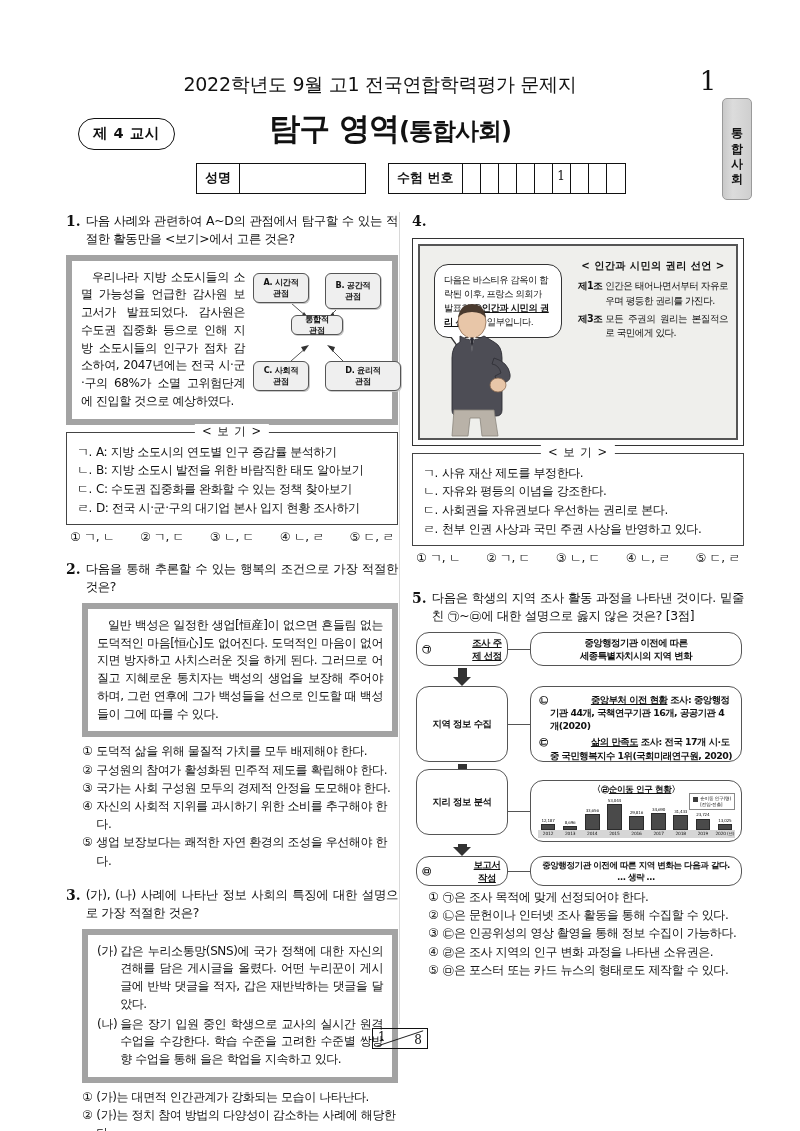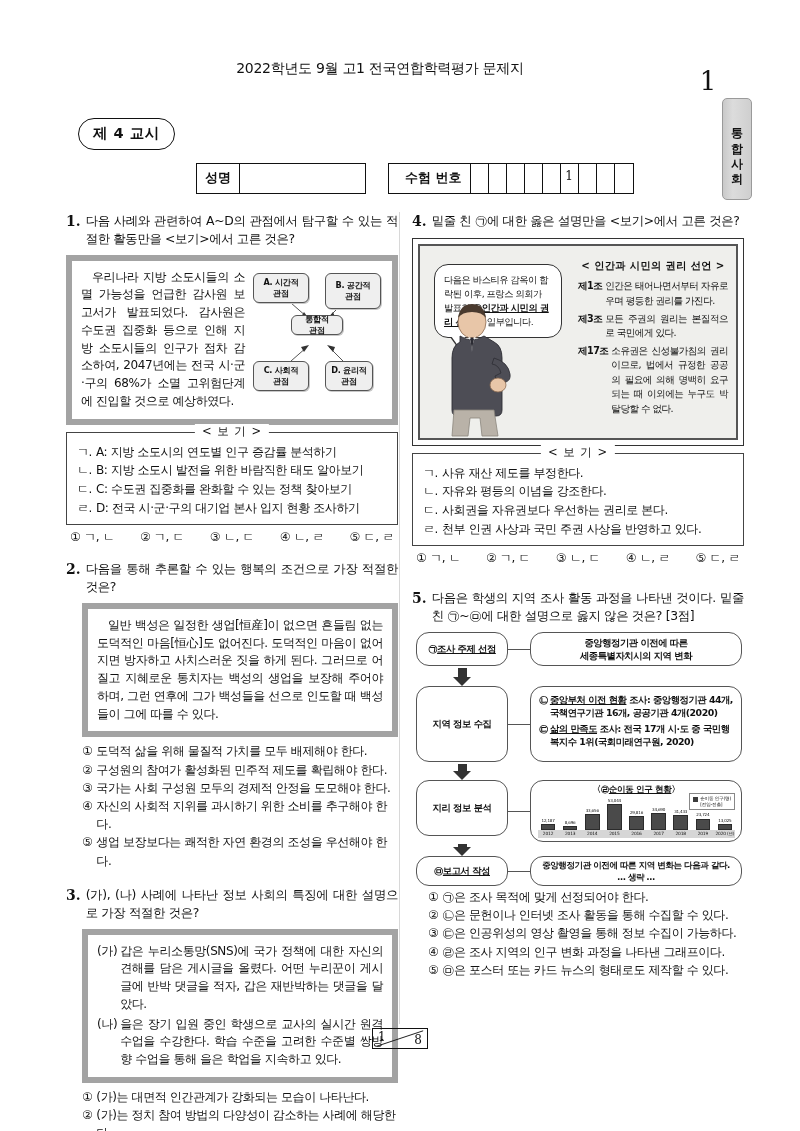--- a/index.html
+++ b/index.html
@@ -12,22 +12,22 @@
     position:relative;
     overflow:hidden;
   }
   .page {
     position:absolute; left:0; top:0; width:800px; height:1131px;
     background:#fff;
   }
 
   
   .hdr-title {
-    position:absolute; left:0; top:60px; width:760px;
-    text-align:center; font-size:14px; letter-spacing:-0.3px;
+    position:absolute; left:0; top:72px; width:760px;
+    text-align:center; font-size:19px; letter-spacing:-0.3px;
     font-family:"DejaVu Sans", sans-serif;
   }
   .page-num {
     position:absolute; left:690px; top:66px; width:36px;
     text-align:center; font-size:26px; font-family:"DejaVu Serif", serif;
   }
   .side-tab {
     position:absolute; left:722px; top:98px; width:30px; height:102px;
     background:linear-gradient(90deg,#c9c9c9 0%,#dcdcdc 35%,#cfcfcf 100%);
     border:1px solid #9a9a9a; border-radius:5px;
@@ -49,21 +49,21 @@
   }
   .big-title .sub { font-size:24px; }
 
   .idrow { position:absolute; left:196px; top:163px; display:flex; gap:22px; }
   .namebox { display:flex; border:1.6px solid #111; }
   .namebox .lbl {
     padding:5px 8px 6px; font-size:13px; font-weight:bold;
     border-right:1.6px solid #111; white-space:nowrap;
   }
   .namebox .blank { width:125px; }
-  .numbox { display:flex; border:1.6px solid #111;padding-left:8px; }
+  .numbox { display:flex; border:1.6px solid #111; }
   .numbox .lbl {
     padding:5px 8px 6px; font-size:13px; font-weight:bold;
     border-right:1.6px solid #111; white-space:nowrap;
   }
   .numbox .cell {
     width:18px; border-right:1px solid #111; text-align:center;
     font-size:12px; line-height:24px; font-family:"DejaVu Serif", serif;
   }
   .numbox .cell:last-child { border-right:none; }
 
@@ -127,21 +127,21 @@
   .q1diagram { position:relative; width:132px; height:125px; flex:0 0 auto; }
   .dnode {
     position:absolute; border:1px solid #555; border-radius:6px;
     background:#efefef; font-size:8.2px; font-weight:bold; text-align:center;
     line-height:1.25; display:flex; align-items:center; justify-content:center;
     letter-spacing:-0.3px; box-shadow:1px 1px 0 #c8c8c8;
   }
   .dn-a { left:2px;  top:4px;   width:56px; height:30px; }
   .dn-b { left:74px; top:4px;   width:56px; height:36px; }
   .dn-c { left:2px;  top:92px;  width:56px; height:30px; }
-  .dn-d { left:74px; top:92px;  width:48px; height:30px; }
+  .dn-d { left:74px; top:92px;  width:76px; height:30px; }
   .dn-m { left:40px; top:46px;  width:52px; height:20px; }
   .q1diagram svg { position:absolute; left:0; top:0; }
 
   
   .q4frame {
     border:1px solid #333; padding:5px; margin:6px 0 4px; background:#fff;
   }
   .q4inner {
     border:2px solid #555; background:#efefec; position:relative;
     height:196px; padding:8px;
@@ -169,26 +169,26 @@
   .person { position:absolute; left:8px; bottom:0; width:92px; height:140px; }
 
   
   .flow { position:relative; margin:5px 0 4px; height:250px; }
   .fbox {
     position:absolute; border:1.4px solid #555; border-radius:13px;
     background:#fff; display:flex; align-items:center; justify-content:center;
     text-align:center; font-size:9.4px; font-weight:bold; line-height:1.4;
     letter-spacing:-0.5px; padding:3px 5px;
   }
-  .fbox u { text-decoration:underline; }
+  .fbox u { text-decoration:underline;margin-left:41px; }
   .fL { left:4px; width:92px; }
   .fR { left:118px; right:2px; }
   .frow1 { top:2px;  height:34px; }
   .frow2 { top:56px; height:76px; }
-  .frow3 { top:150px;height:56px; }
+  .frow3 { top:139px;height:66px; }
   .frow4 { top:226px;height:30px; }
   .fR.frow2 { text-align:left; justify-content:flex-start; padding:6px 8px; display:block; }
   .fR.frow2 .ln { display:flex; gap:2px; margin-bottom:3px; }
   .fR.frow2 .ln .k { flex:0 0 auto; }
   .fR.frow2 .ln .v { flex:1 1 auto; }
   .arrow { position:absolute; left:46px; width:9px; background:#333; }
   .arrow::after {
     content:""; position:absolute; left:-5px; bottom:-8px;
     border-left:9.5px solid transparent; border-right:9.5px solid transparent;
     border-top:9px solid #333;
@@ -241,20 +241,23 @@
 
   <div class="hdr-title">2022학년도 9월 고1 전국연합학력평가 문제지</div>
   <div class="page-num">1</div>
 
   <div class="side-tab">
     <span>통합사회</span>
   </div>
 
   <div class="gyosi">제 4 교시</div>
 
+  <div class="big-title">
+    <span>탐구 영역</span><span class="sub">(통합사회)</span>
+  </div>
 
   <div class="idrow">
     <div class="namebox">
       <div class="lbl">성명</div>
       <div class="blank"></div>
     </div>
     <div class="numbox">
       <div class="lbl">수험 번호</div>
       <div class="cell"></div>
       <div class="cell"></div>
@@ -403,21 +406,20 @@
       </div>
     </div>
 
   </div>
 
   <div class="col col-r">
 
     <div class="q">
       <div class="q-head">
         <div class="q-no">4.</div>
-        <div class="q-text">밑줄 친 ㉠에 대한 옳은 설명만을 &lt;보기&gt;에서 고른 것은?</div>
       </div>
 
       <div class="q4frame">
         <div class="q4inner">
           <div class="bubble">
             <span>다음은 바스티유 감옥이 함락된 이후, 프랑스 의회가 발표한 </span><u>㉠인간과 시민의 권리 선언</u><span> 중 일부입니다.</span>
             <div class="tail"></div>
           </div>
 
           <svg class="person" viewBox="0 0 92 140">
@@ -434,24 +436,20 @@
           <div class="decl">
             <div class="dt">&lt; 인간과 시민의 권리 선언 &gt;</div>
             <div class="art">
               <span class="an">제1조</span>
               <span class="ab">인간은 태어나면서부터 자유로우며 평등한 권리를 가진다.</span>
             </div>
             <div class="art">
               <span class="an">제3조</span>
               <span class="ab">모든 주권의 원리는 본질적으로 국민에게 있다.</span>
             </div>
-            <div class="art">
-              <span class="an">제17조</span>
-              <span class="ab">소유권은 신성불가침의 권리이므로, 법에서 규정한 공공의 필요에 의해 명백히 요구되는 때 이외에는 누구도 박탈당할 수 없다.</span>
-            </div>
           </div>
         </div>
       </div>
 
       <div class="bogi">
         <div class="bogi-label">&lt; 보 기 &gt;</div>
         <div class="bogi-body">
           <div class="bi">
               <span class="k">ㄱ.</span>
               <span>사유 재산 제도를 부정한다.</span>
@@ -593,21 +591,21 @@
         <div class="choice">
             <span class="ci">②</span>
             <span class="ct">㉡은 문헌이나 인터넷 조사 활동을 통해 수집할 수 있다.</span>
           </div>
         <div class="choice">
             <span class="ci">③</span>
             <span class="ct">㉢은 인공위성의 영상 촬영을 통해 정보 수집이 가능하다.</span>
           </div>
         <div class="choice">
             <span class="ci">④</span>
-            <span class="ct">㉣은 조사 지역의 인구 변화 과정을 나타낸 그래프이다.</span>
+            <span class="ct">㉣은 조사 지역의 인구 변화 과정을 나타낸 소유권은.</span>
           </div>
         <div class="choice">
             <span class="ci">⑤</span>
             <span class="ct">㉤은 포스터 또는 카드 뉴스의 형태로도 제작할 수 있다.</span>
           </div>
       </div>
     </div>
 
   </div>
 

